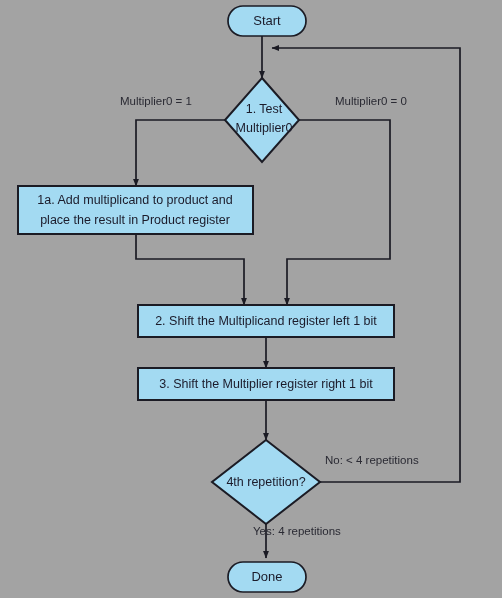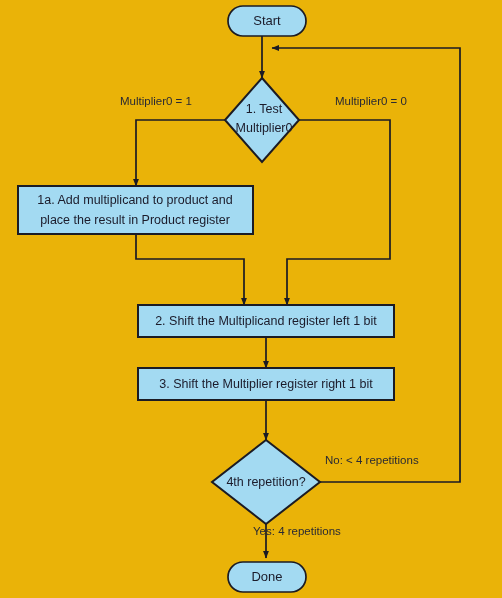--- a/index.html
+++ b/index.html
@@ -11,21 +11,21 @@
     width: 502px;
     height: 598px;
     font-family: "Liberation Sans", sans-serif;
     color: #1b1b2a;
     overflow: hidden;
   }
   #flowchart-root {
     position: relative;
     width: 502px;
     height: 598px;
-    background: #eab308;
+    background: #a3a3a3;
   }
   svg#flow-svg {
     position: absolute;
     left: 0;
     top: 0;
     width: 502px;
     height: 598px;
   }
   .node-text {
     font-family: "Liberation Sans", sans-serif;

